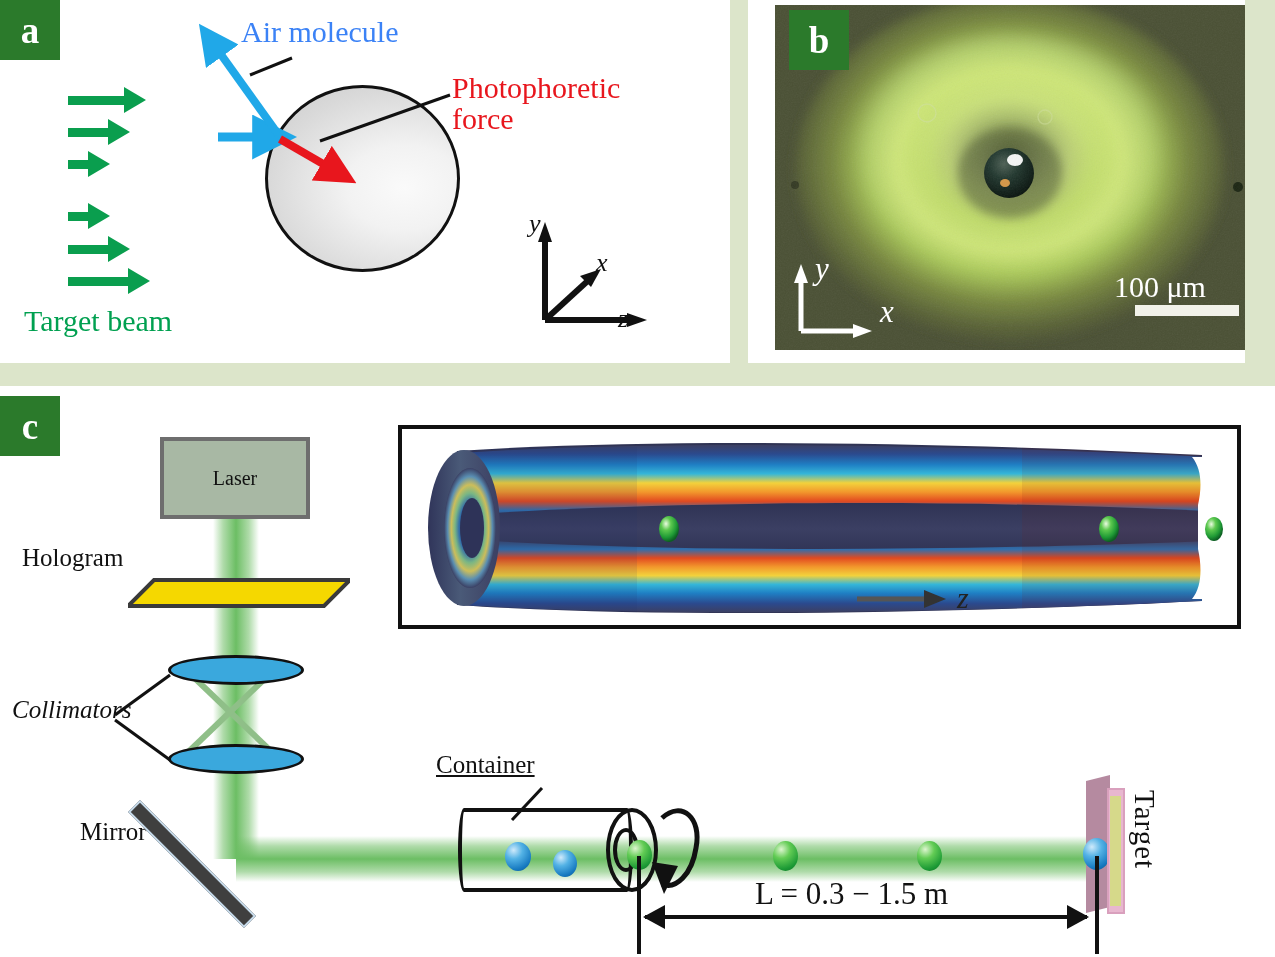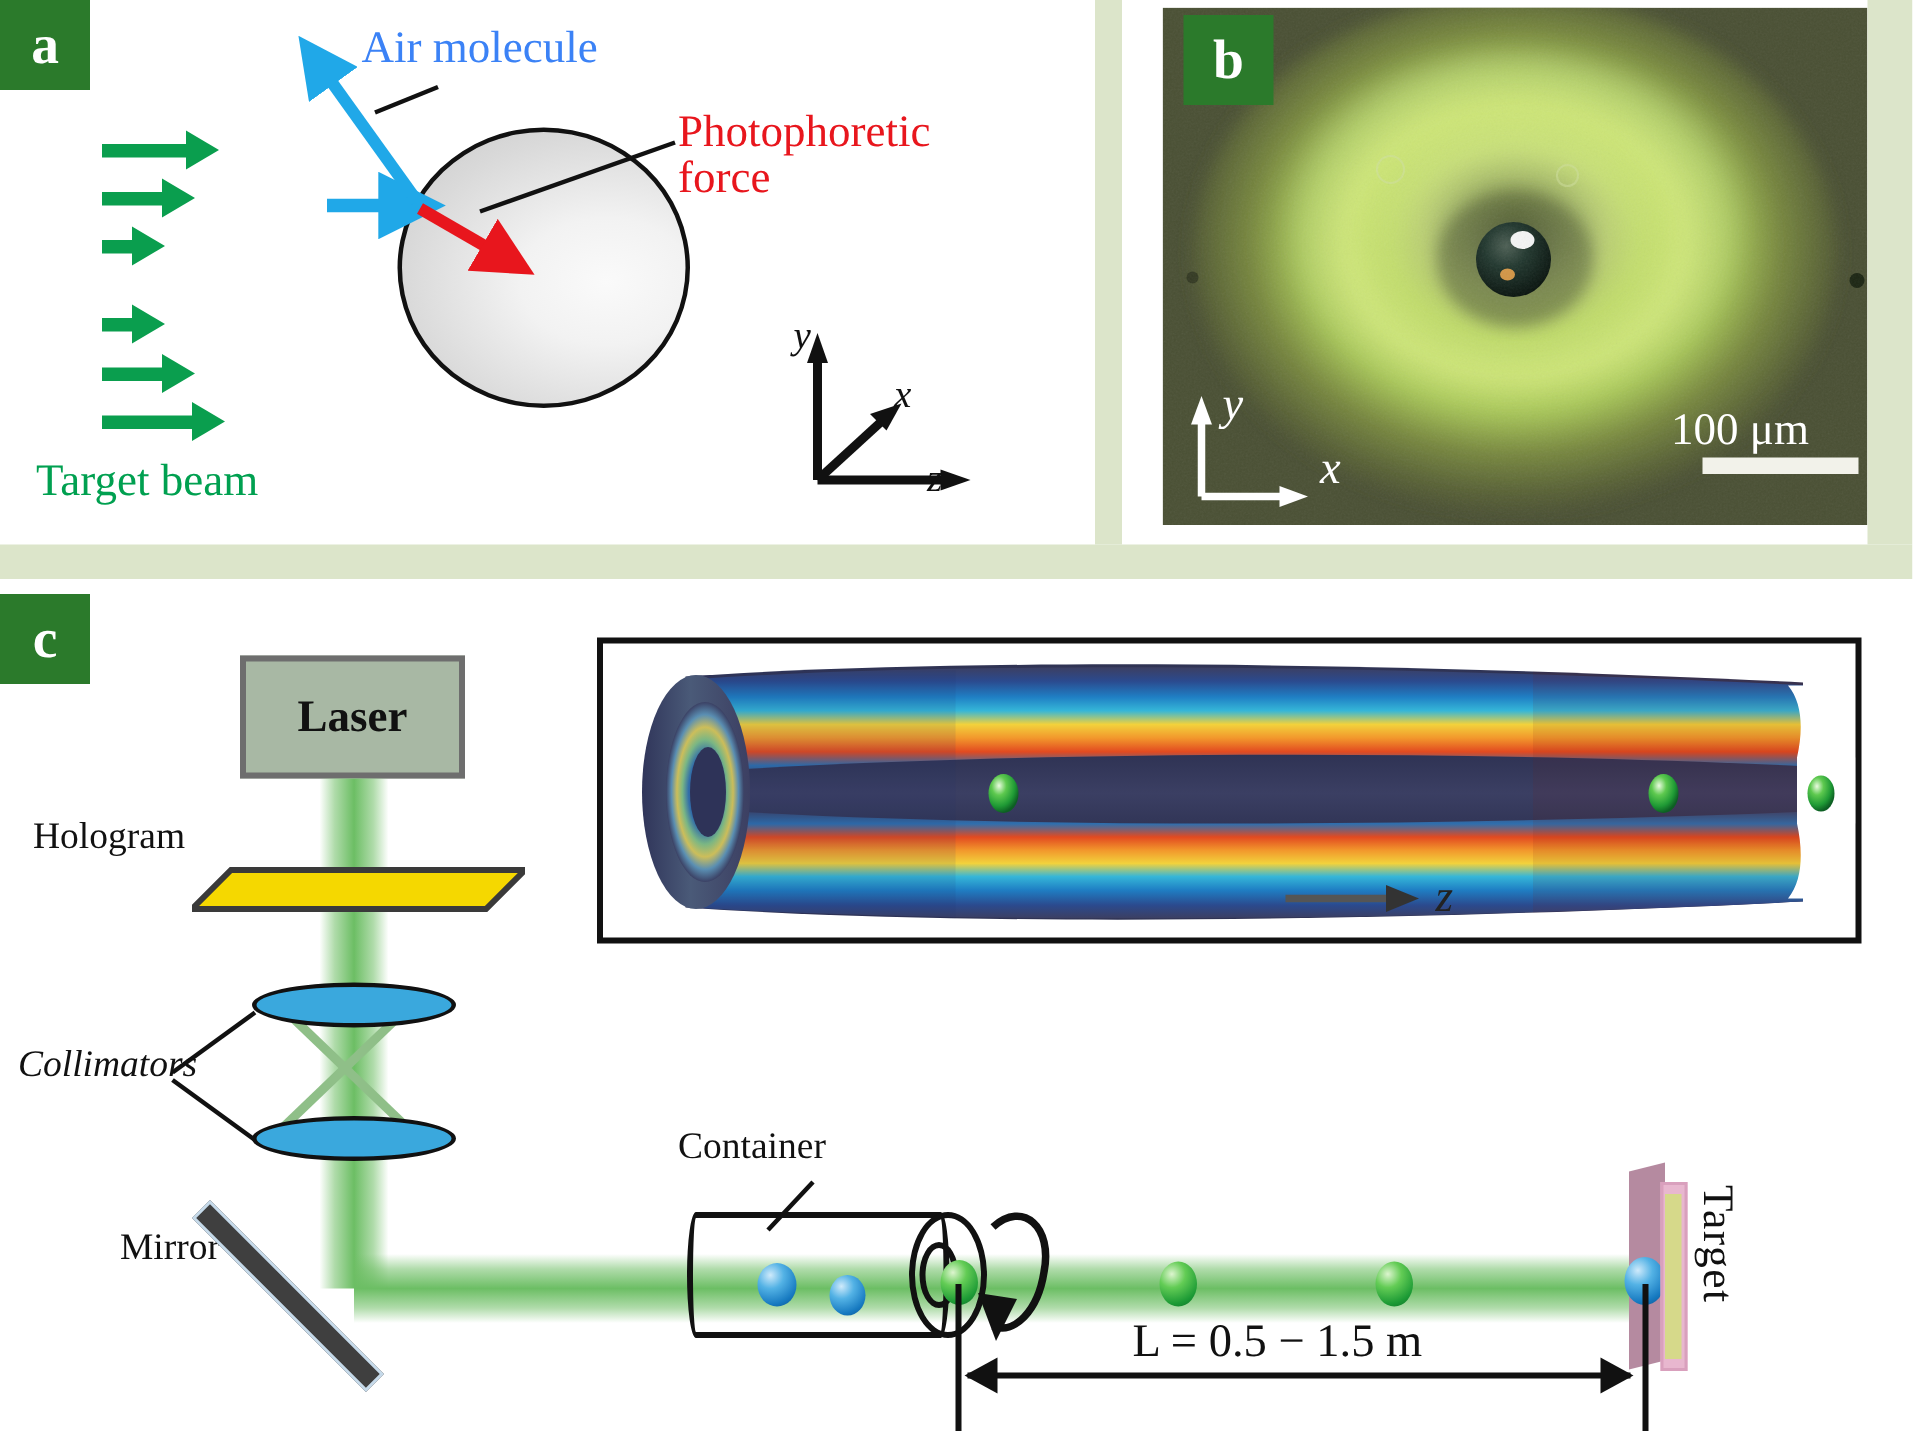--- a/index.html
+++ b/index.html
@@ -51,21 +51,21 @@
     content:"";position:absolute;right:-20px;top:-9px;
     border-top:13px solid transparent;border-bottom:13px solid transparent;
     border-left:22px solid #0a9e4e;
   }
 
   
   .laser-box{
     position:absolute;left:160px;top:437px;width:150px;height:82px;
     background:#a8b8a4;border:4px solid #6e6e6e;box-sizing:border-box;
     display:flex;align-items:center;justify-content:center;
-    font-weight:700;font-size:30px;color:#111;
+    font-weight:400;font-size:20px;color:#111;
   }
   .beam-vert{
     position:absolute;left:213px;top:519px;width:46px;height:340px;
     background:linear-gradient(to right,rgba(110,190,100,0) 0%,rgba(110,190,100,.55) 22%,#6cbe64 50%,rgba(110,190,100,.55) 78%,rgba(110,190,100,0) 100%);
     z-index:1;
   }
   .beam-horiz{
     position:absolute;left:236px;top:836px;width:872px;height:46px;
     background:linear-gradient(to bottom,rgba(110,190,100,0) 0%,rgba(110,190,100,.55) 22%,#6cbe64 50%,rgba(110,190,100,.55) 78%,rgba(110,190,100,0) 100%);
     z-index:1;
@@ -307,21 +307,21 @@
 
   <div class="mirror"></div>
   <div class="lbl lbl-black" style="left:80px;top:819px;">Mirror</div>
 
   <div class="container-body"></div>
   <div class="container-cap"></div>
   <div class="container-hole"></div>
   <svg style="position:absolute;left:470px;top:786px;z-index:6;" width="90" height="40">
     <line x1="72" y1="2" x2="42" y2="34" stroke="#111" stroke-width="3"></line>
   </svg>
-  <div class="lbl lbl-black" style="left:452px;top:752px;">Container</div>
+  <div class="lbl lbl-black" style="left:436px;top:752px;text-decoration:underline;">Container</div>
 
   <div class="bead bead-blue" style="left:505px;top:842px;width:26px;height:29px;"></div>
   <div class="bead bead-blue" style="left:553px;top:850px;width:24px;height:27px;"></div>
 
   <div class="bead bead-green" style="left:627px;top:840px;width:25px;height:30px;"></div>
   <div class="bead bead-green" style="left:773px;top:841px;width:25px;height:30px;"></div>
   <div class="bead bead-green" style="left:917px;top:841px;width:25px;height:30px;"></div>
   <div class="bead bead-blue" style="left:1083px;top:838px;width:27px;height:32px;"></div>
 
   <svg style="position:absolute;left:648px;top:796px;z-index:7;" width="60" height="110">
@@ -330,21 +330,21 @@
   </svg>
 
   <div class="target-side"></div>
   <div class="target-front"></div>
   <div class="target-inner"></div>
   <div class="target-text">Target</div>
 
   <div class="tick" style="left:637px;top:856px;height:98px;"></div>
   <div class="tick" style="left:1095px;top:856px;height:98px;"></div>
   <div class="meas-line"></div>
-  <div class="lbl lbl-black" style="left:755px;top:878px;font-size:31px;">L = 0.5 − 1.5 m</div>
+  <div class="lbl lbl-black" style="left:755px;top:878px;font-size:31px;">L = 0.3 − 1.5 m</div>
 
   <div class="inset">
     <svg viewBox="0 0 835 196" preserveAspectRatio="none" width="835" height="196">
       <defs>
 
         <linearGradient id="jetCol" x1="0" y1="0" x2="0" y2="1">
           <stop offset="0.00" stop-color="#3c3f62"></stop>
           <stop offset="0.06" stop-color="#2b4a8e"></stop>
           <stop offset="0.13" stop-color="#1f7fc4"></stop>
           <stop offset="0.20" stop-color="#35b6d8"></stop>

